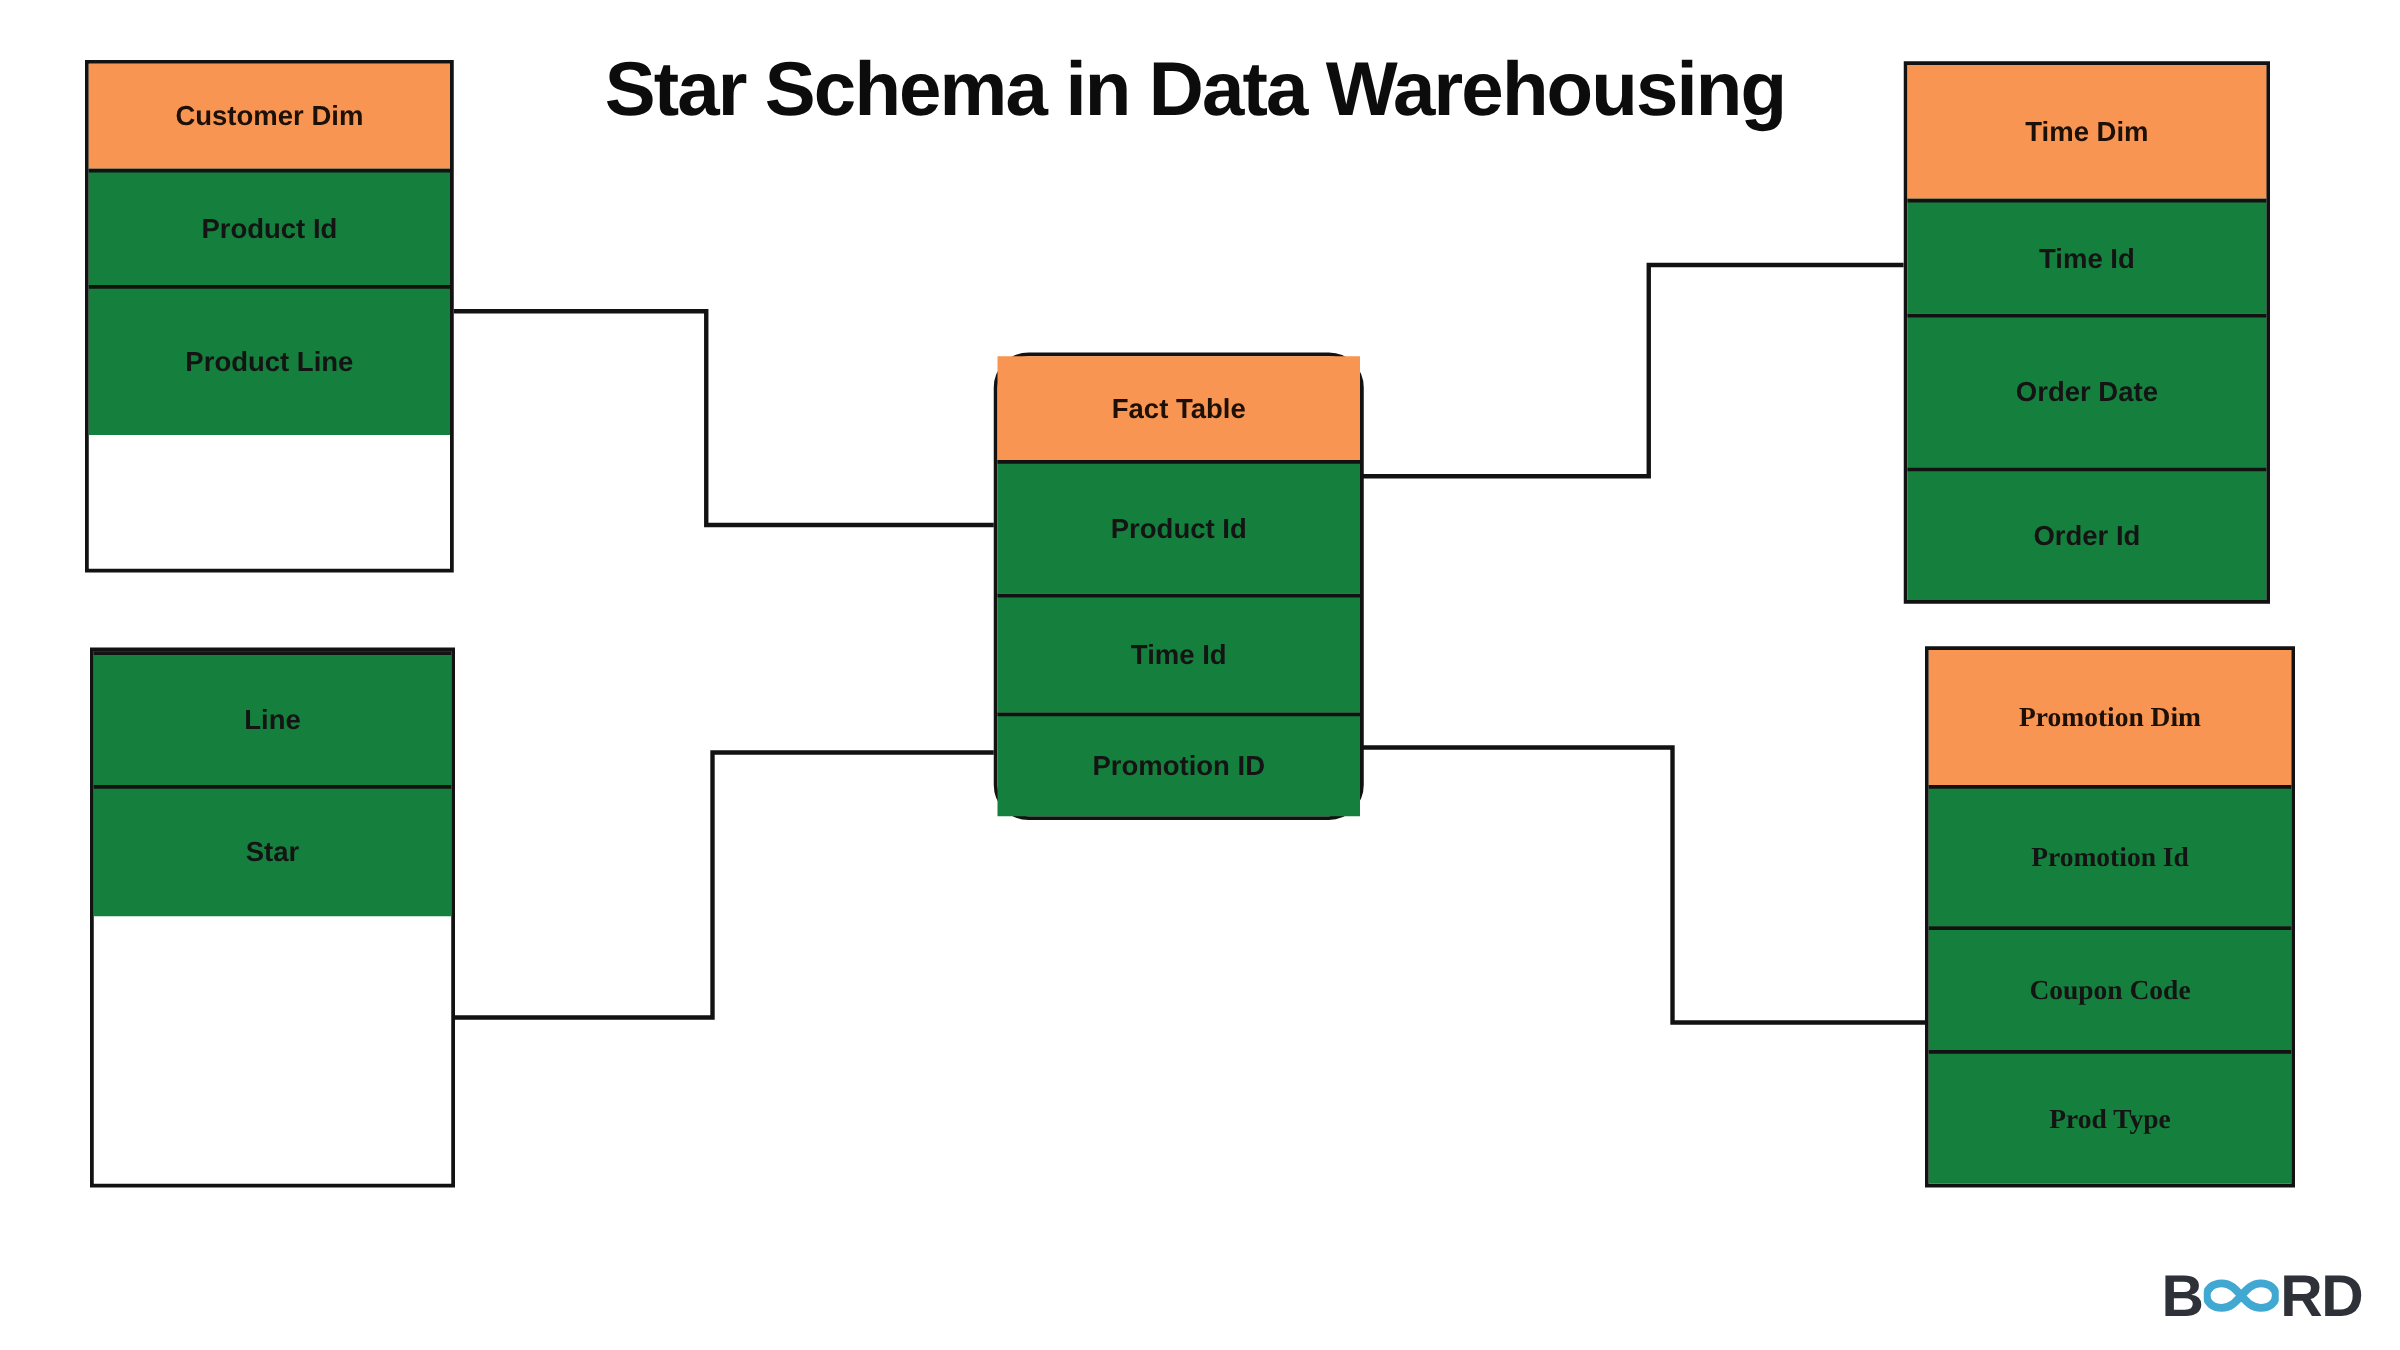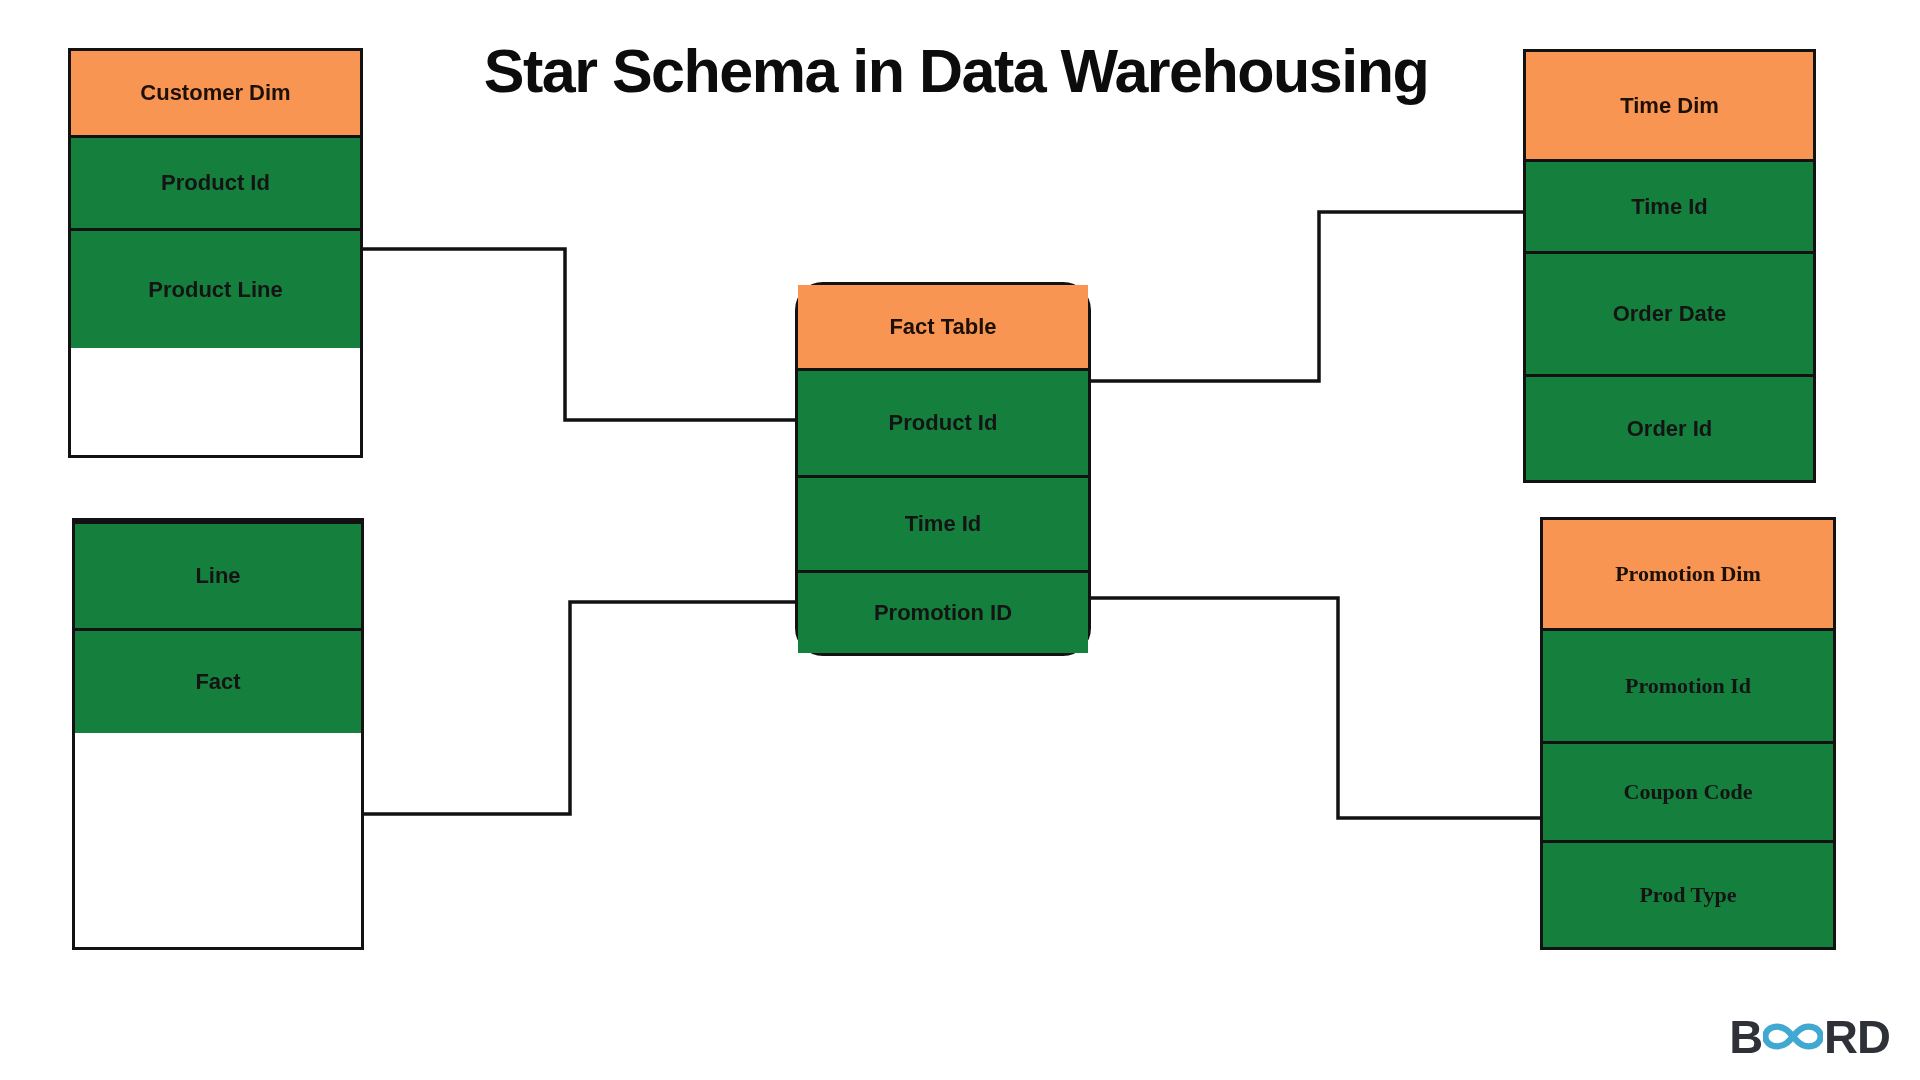--- a/index.html
+++ b/index.html
@@ -114,21 +114,21 @@
 
   <div class="etable" id="fact-table">
     <div class="cell thead">Fact Table</div>
     <div class="cell">Product Id</div>
     <div class="cell">Time Id</div>
     <div class="cell">Promotion ID</div>
   </div>
 
   <div class="etable" id="customer-dim">
     <div class="cell">Line</div>
-    <div class="cell">Fact</div>
+    <div class="cell">Star</div>
   </div>
 
   <div class="etable" id="promotion-dim">
     <div class="cell thead">Promotion Dim</div>
     <div class="cell">Promotion Id</div>
     <div class="cell">Coupon Code</div>
     <div class="cell">Prod Type</div>
   </div>
 
   <div class="brand-logo">

